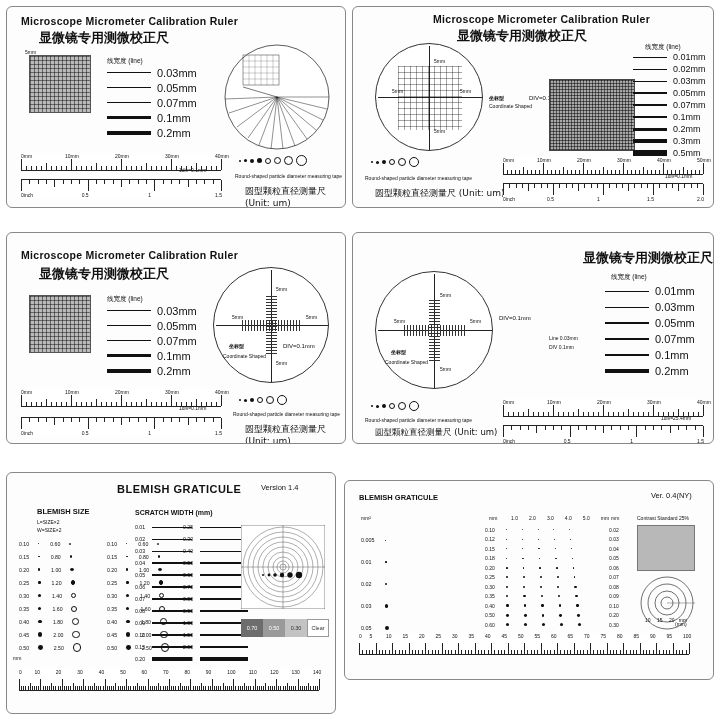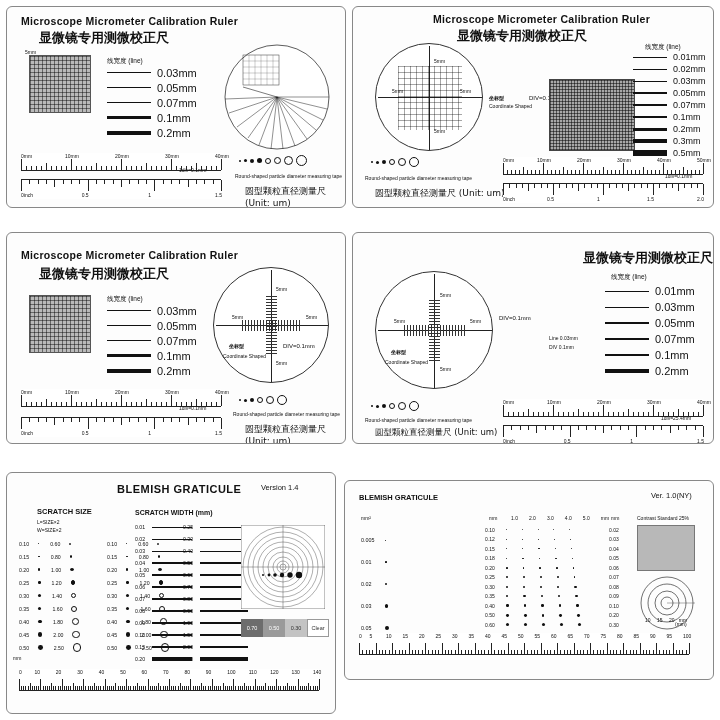--- a/index.html
+++ b/index.html
@@ -695,21 +695,21 @@
         <div class="lbl" style="left: 60.6667px; top: 12px;">0.5</div>
         <div class="lbl" style="left: 127.333px; top: 12px;">1</div>
         <div class="lbl" style="left: 194px; top: 12px;">1.5</div>
       </div>
   </div>
 
   <div class="card c5">
     <div style="position:absolute;left:110px;top:10px;font-size:11px;font-weight:bold;letter-spacing:.5px;">BLEMISH GRATICULE</div>
     <div style="position:absolute;left:254px;top:10px;font-size:7.5px;">Version 1.4</div>
 
-    <div style="position:absolute;left:30px;top:34px;font-size:7.5px;font-weight:bold;">SCRATCH SIZE</div>
+    <div style="position:absolute;left:30px;top:34px;font-size:7.5px;font-weight:bold;">BLEMISH SIZE</div>
     <div class="tiny" style="position:absolute;left:30px;top:46px;">L=SIZE×2</div>
     <div class="tiny" style="position:absolute;left:30px;top:54px;">W=SIZE×2</div>
 
     <div style="position:absolute;left:128px;top:36px;font-size:7px;font-weight:bold;">SCRATCH WIDTH (mm)</div>
 
     <div id="blemish-dots" style="position:absolute;left:12px;top:64px;width:120px;">
         <div style="display: flex; align-items: center; height: 13px; gap: 3px; font-size: 5.2px;">
           <span style="width: 16px;">0.10</span>
           <span style="display: inline-block; border-radius: 50%; background: rgb(17, 17, 17); width: 1.2px; height: 1.2px;"></span>
           <span style="width: 16px; margin-left: 8px;">0.60</span>
@@ -1116,21 +1116,21 @@
         <div class="lbl" style="left: 229.714px; top: 0px;">110</div>
         <div class="lbl" style="left: 251.143px; top: 0px;">120</div>
         <div class="lbl" style="left: 272.571px; top: 0px;">130</div>
         <div class="lbl" style="left: 294px; top: 0px;">140</div>
       </div>
     <div class="tiny" style="position:absolute;left:6px;top:182px;">mm</div>
   </div>
 
   <div class="card c6">
     <div style="position:absolute;left:14px;top:12px;font-size:7.5px;font-weight:bold;">BLEMISH GRATICULE</div>
-    <div style="position:absolute;left:306px;top:10px;font-size:7.5px;">Ver. 1.0(NY)</div>
+    <div style="position:absolute;left:306px;top:10px;font-size:7.5px;">Ver. 0.4(NY)</div>
 
     <div class="tiny" style="position:absolute;left:16px;top:34px;">mm²</div>
     <div class="tiny" style="position:absolute;left:144px;top:34px;">mm</div>
     <div id="dot-scale-header" style="position:absolute;left:166px;top:34px;display:flex;gap:11px;">
         <span style="font-size: 5px;">1.0</span>
         <span style="font-size: 5px;">2.0</span>
         <span style="font-size: 5px;">3.0</span>
         <span style="font-size: 5px;">4.0</span>
         <span style="font-size: 5px;">5.0</span>
         <span style="font-size: 5px;">mm</span>

